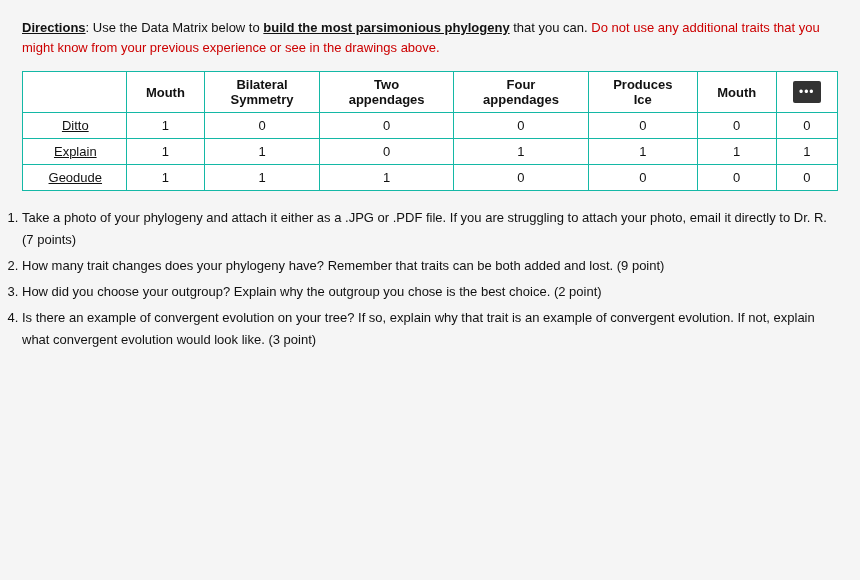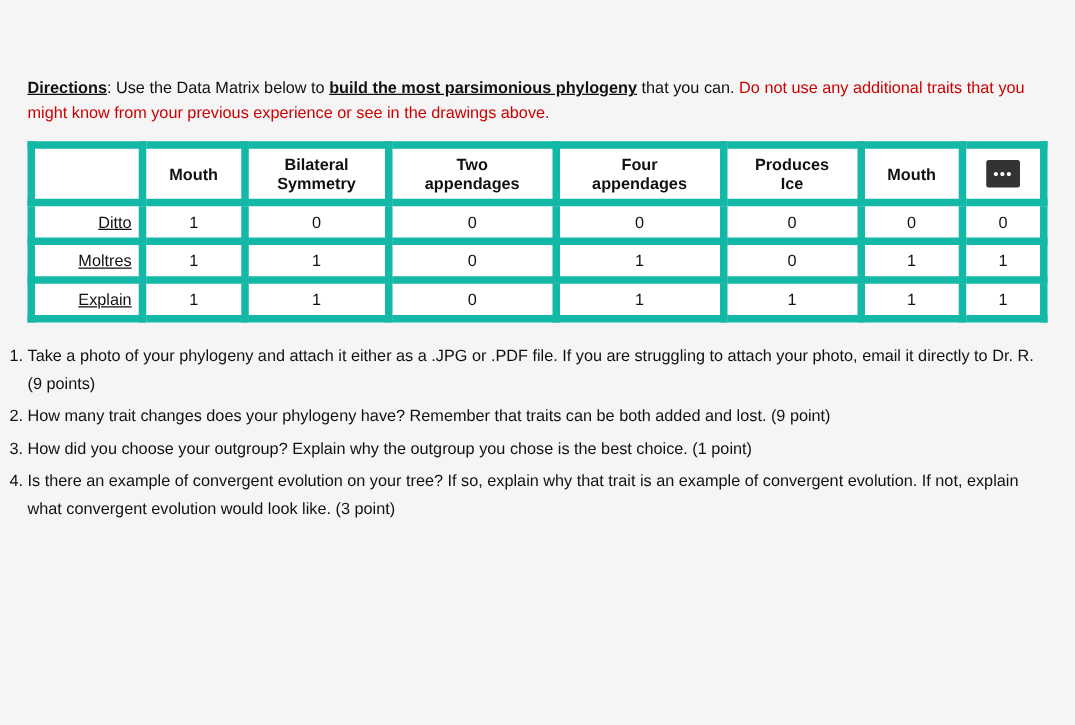--- a/index.html
+++ b/index.html
@@ -9,48 +9,47 @@
       background: #f5f5f5;
       padding: 18px 22px;
       width: 860px;
       min-height: 580px;
       color: #111;
     }
     .directions {
       margin-bottom: 14px;
       line-height: 1.5;
       font-size: 13px;
-      margin-top: 42px;
     }
     .directions .bold-underline {
       font-weight: bold;
       text-decoration: underline;
     }
     .directions .red-text {
       color: #cc0000;
     }
     table {
       border-collapse: collapse;
       width: 100%;
       margin-bottom: 16px;
       background: white;
     }
     table th, table td {
-      border: 6px solid #14b8a6;
+      border: 1px solid #14b8a6;
       text-align: center;
       padding: 5px 6px;
       font-size: 13px;
     }
     table thead th {
       background: #fff;
       font-weight: bold;
       vertical-align: middle;
     }
     table tbody td:first-child {
-      text-align: right;
+      text-align: center;
       font-weight: normal;
       padding-left: 8px;
     }
     table tbody tr:first-child td:first-child {
       font-style: normal;
     }
     .more-btn {
       background: #333;
       color: white;
       border: none;
@@ -95,40 +94,40 @@
         <td><u>Ditto</u></td>
         <td>1</td>
         <td>0</td>
         <td>0</td>
         <td>0</td>
         <td>0</td>
         <td>0</td>
         <td>0</td>
       </tr>
       <tr>
-        <td><u>Moltres</u></td>
-        <td>1</td>
-        <td>1</td>
-        <td>0</td>
-        <td>1</td>
-        <td>0</td>
-        <td>1</td>
-        <td>1</td>
-      </tr>
-      <tr>
         <td><u>Explain</u></td>
         <td>1</td>
         <td>1</td>
         <td>0</td>
         <td>1</td>
         <td>1</td>
         <td>1</td>
         <td>1</td>
       </tr>
+      <tr>
+        <td><u>Geodude</u></td>
+        <td>1</td>
+        <td>1</td>
+        <td>1</td>
+        <td>0</td>
+        <td>0</td>
+        <td>0</td>
+        <td>0</td>
+      </tr>
     </tbody>
 </table>
 
 <ol class="questions" id="questions-list">
-<li>Take a photo of your phylogeny and attach it either as a .JPG or .PDF file. If you are struggling to attach your photo, email it directly to Dr. R. (9 points)</li>
+<li>Take a photo of your phylogeny and attach it either as a .JPG or .PDF file. If you are struggling to attach your photo, email it directly to Dr. R. (7 points)</li>
     <li>How many trait changes does your phylogeny have? Remember that traits can be both added and lost. (9 point)</li>
-    <li>How did you choose your outgroup? Explain why the outgroup you chose is the best choice. (1 point)</li>
+    <li>How did you choose your outgroup? Explain why the outgroup you chose is the best choice. (2 point)</li>
     <li>Is there an example of convergent evolution on your tree? If so, explain why that trait is an example of convergent evolution. If not, explain what convergent evolution would look like. (3 point)</li>
   </ol>
 
 </body></html>

